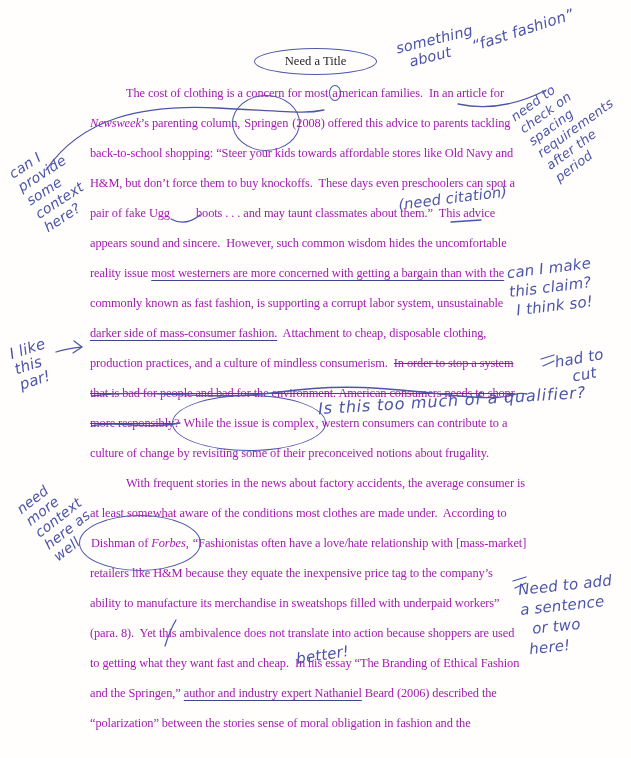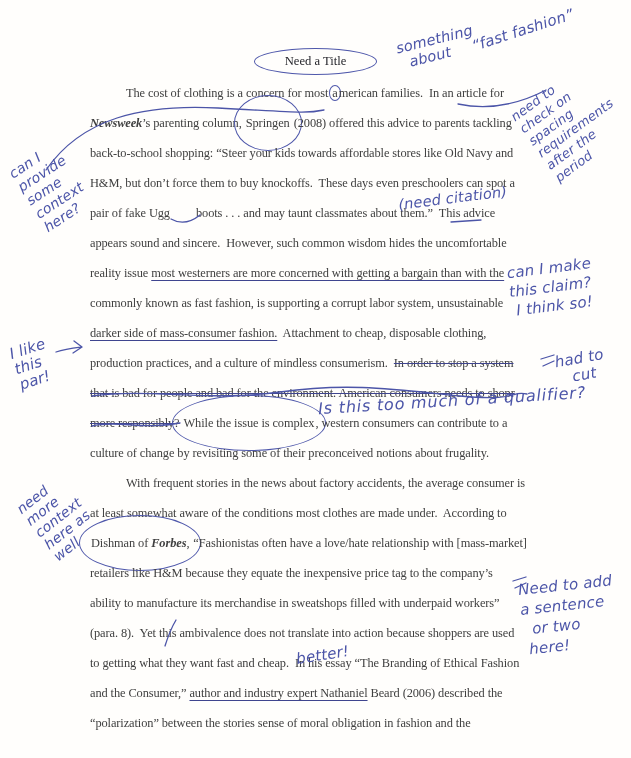--- a/index.html
+++ b/index.html
@@ -1,25 +1,25 @@
 <!DOCTYPE html>
 <html><head>
 <meta charset="utf-8">
 <style>
   html,body{margin:0;padding:0;}
   body{width:631px;height:758px;position:relative;background:#ffffff;overflow:hidden;
        font-family:"Liberation Serif","DejaVu Serif",serif;}
   .page{position:absolute;inset:0;background:#fffefc;}
 
   
-  .essay{position:absolute;left:90px;top:78px;width:460px;color:#404040;
+  .essay{position:absolute;left:90px;top:78px;width:460px;color:#a21caf;
          font-size:12.4px;letter-spacing:-0.1px;}
   .line{height:30px;line-height:30px;white-space:nowrap;}
   .line.indent{padding-left:36px;}
-  .it{font-style:italic;font-weight:bold;}
+  .it{font-style:italic;}
   .hand-st{text-decoration:line-through;text-decoration-color:#3f458f;text-decoration-thickness:1.4px;}
   .hand-u{text-decoration:underline;text-underline-offset:3px;text-decoration-color:#3f458f;text-decoration-thickness:1.3px;}
   .hand-circle{border:1.4px solid #4f58ab;border-radius:50%;padding:20px 11px;margin:-2px -11px;}
   .circle-a{border:1.2px solid #4f58ab;border-radius:50%;padding:0 2.5px;margin:0 -2.5px;}
 
   
   .title-wrap{position:absolute;left:0;top:48px;width:631px;text-align:center;color:#26262c;font-size:12.6px;}
   .title-oval{display:inline-block;border:1.4px solid #4f58ab;border-radius:50%;padding:5px 30px;}
 
   
@@ -63,21 +63,21 @@
       <div class="line"><span class="hand-st">that is bad for people and bad for the environment. American consumers needs to shopr</span></div>
       <div class="line"><span class="hand-st">more responsibly?</span><span> </span><span class="hand-circle">While the issue is complex</span><span>, western consumers can contribute to a</span></div>
       <div class="line"><span>culture of change by revisiting some of their preconceived notions about frugality.</span></div>
       <div class="line indent"><span>With frequent stories in the news about factory accidents, the average consumer is</span></div>
       <div class="line"><span>at least somewhat aware of the conditions most clothes are made under.&nbsp; According to</span></div>
       <div class="line"><span class="hand-circle"><span>Dishman of </span><span class="it">Forbes</span><span>,</span></span><span> “Fashionistas often have a love/hate relationship with [mass-market]</span></div>
       <div class="line"><span>retailers like H&amp;M because they equate the inexpensive price tag to the company’s</span></div>
       <div class="line"><span>ability to manufacture its merchandise in sweatshops filled with underpaid workers”</span></div>
       <div class="line"><span>(para. 8).&nbsp; Yet this ambivalence does not translate into action because shoppers are used</span></div>
       <div class="line"><span>to getting what they want fast and cheap.&nbsp; In his essay “The Branding of Ethical Fashion</span></div>
-      <div class="line"><span>and the Consumer,” </span><span class="hand-u">author and industry expert Nathaniel</span><span> Beard (2006) described the</span></div>
+      <div class="line"><span>and the Springen,” </span><span class="hand-u">author and industry expert Nathaniel</span><span> Beard (2006) described the</span></div>
       <div class="line"><span>“polarization” between the stories sense of moral obligation in fashion and the</span></div>
     </div>
 
   <div class="note note-title1">something
   about</div>
   <div class="note note-title2">“fast fashion”</div>
   <div class="note note-check-spacing">need to
 check on
 spacing
 requirements

